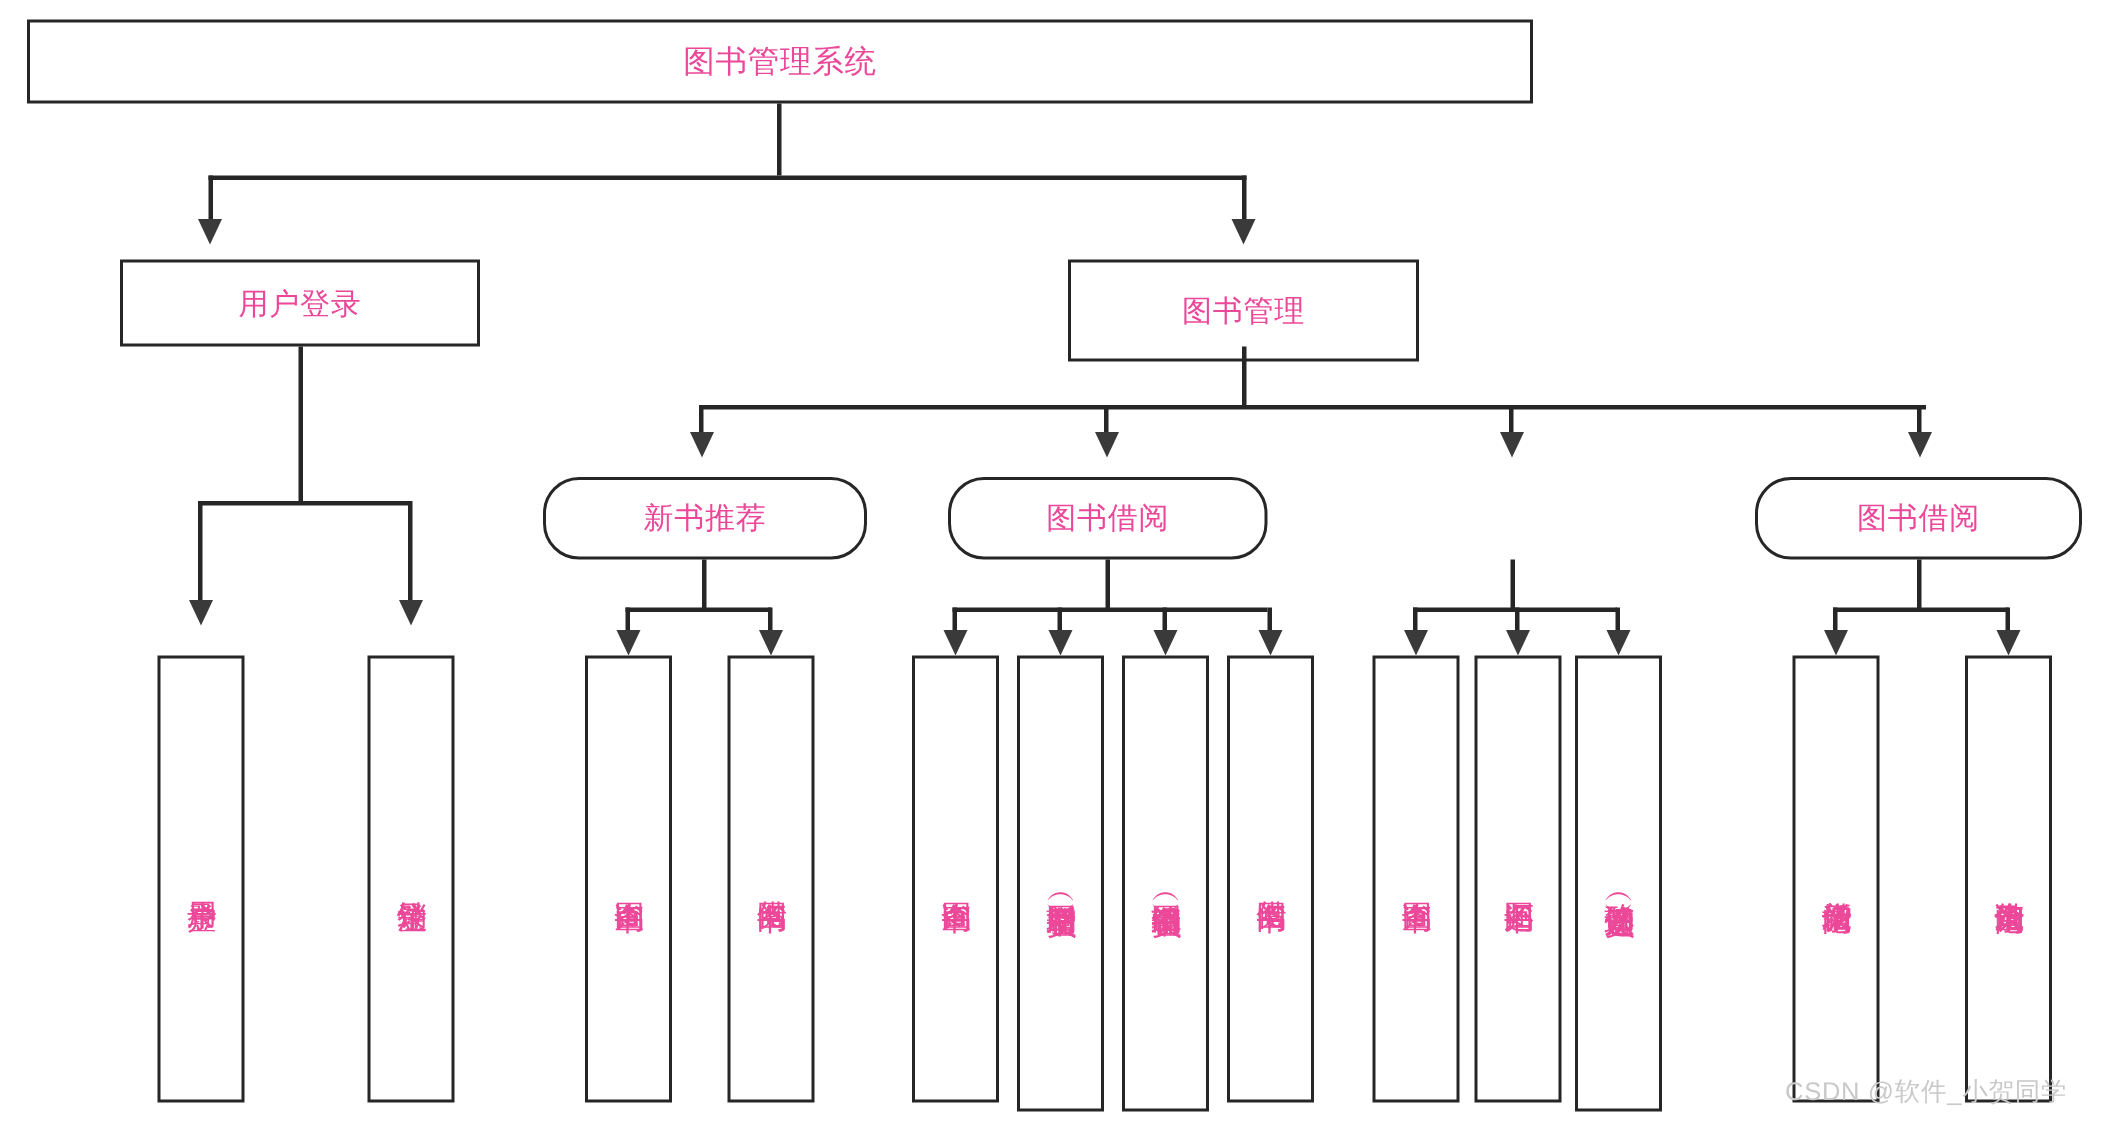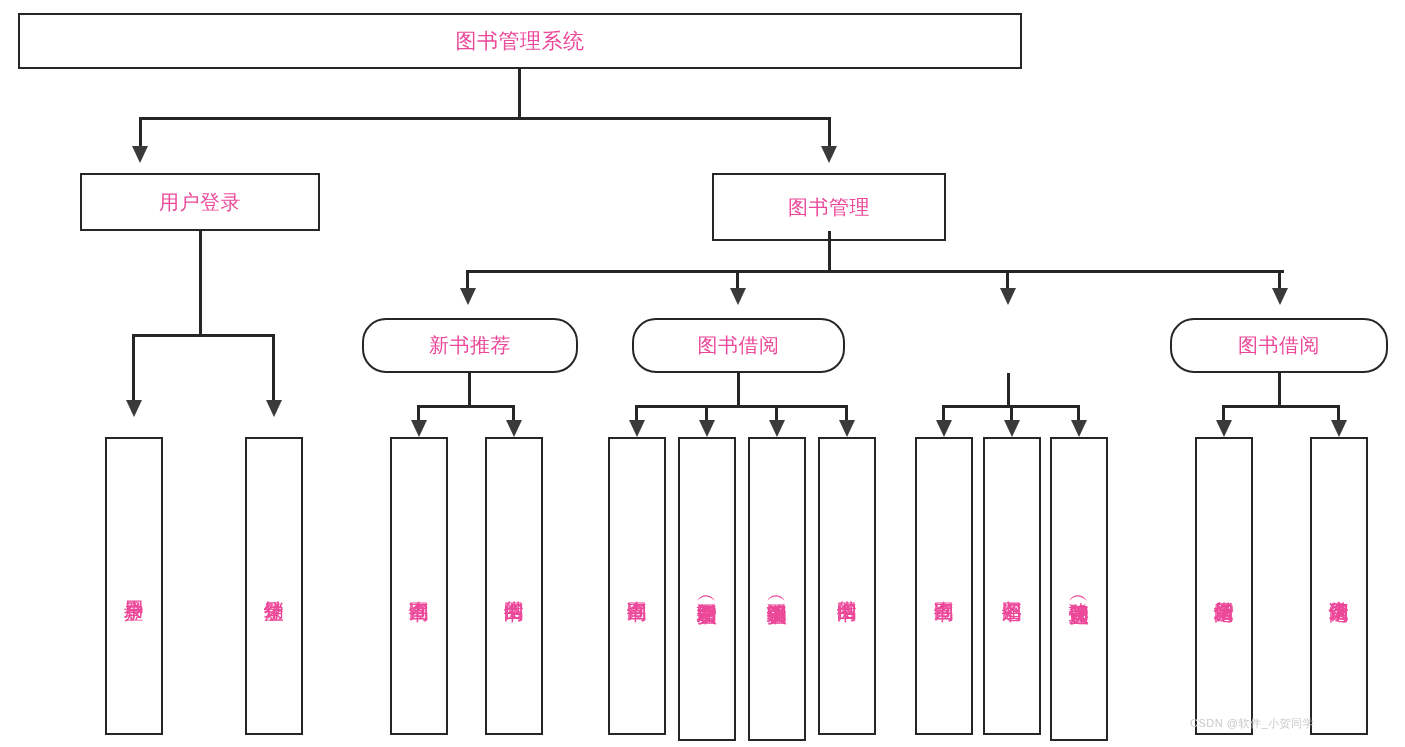--- a/index.html
+++ b/index.html
@@ -65,21 +65,21 @@
     position: absolute;
     width: 0;
     height: 0;
     border-left: 8px solid transparent;
     border-right: 8px solid transparent;
     border-top: 17px solid #3a3a3a;
   }
   .watermark {
     position: absolute;
     color: #c9c9c9;
-    font-size: 11px;
+    font-size: 17px;
     letter-spacing: 0.5px;
     white-space: nowrap;
     user-select: none;
   }
 </style>
 </head>
 <body>
 
 <div id="canvas">
 

